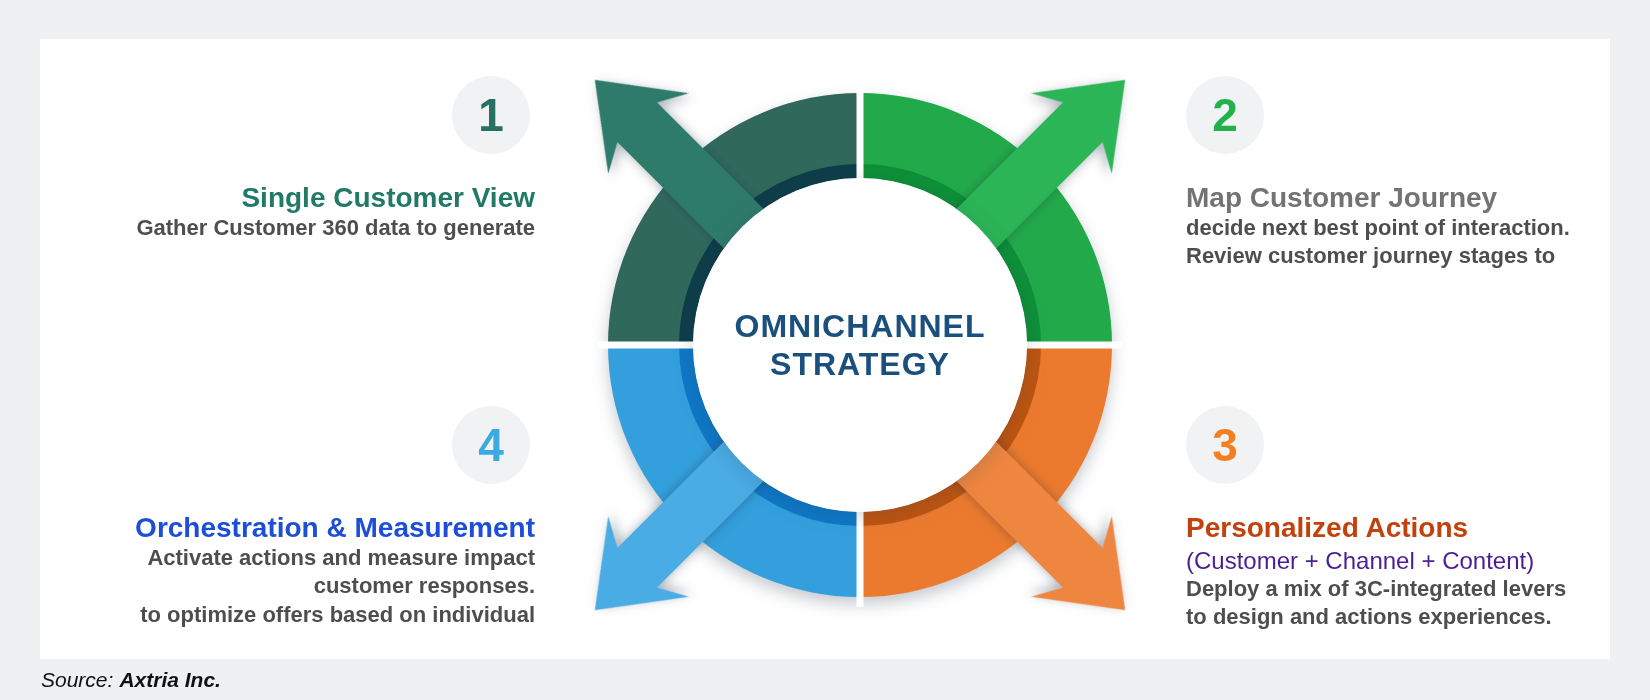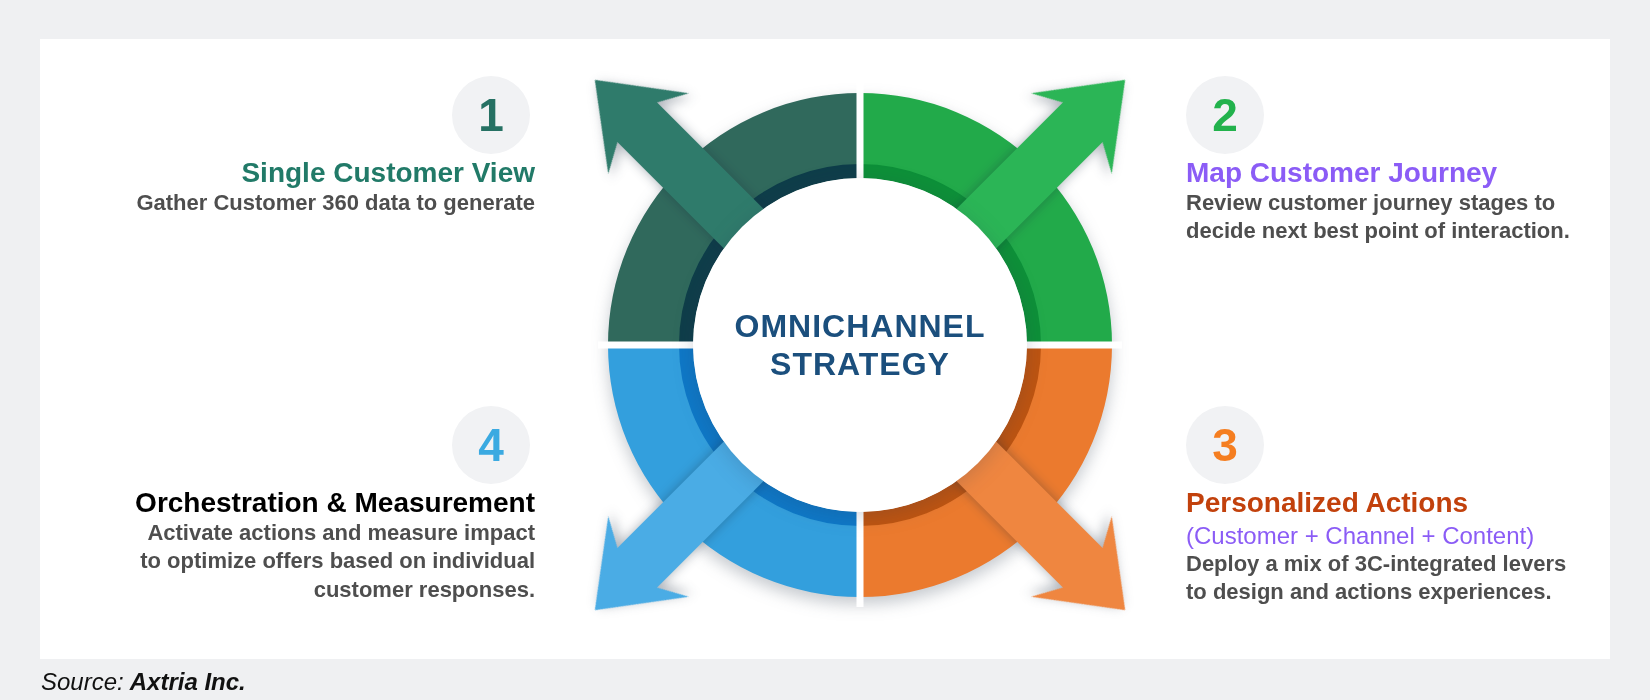--- a/index.html
+++ b/index.html
@@ -32,38 +32,38 @@
   .item.align-left  { align-items:flex-start; text-align:left; }
 
   .badge {
     width:78px; height:78px; border-radius:50%;
     background:#F1F2F4;
     display:flex; align-items:center; justify-content:center;
     font-size:46px; font-weight:700;
   }
   .item.align-right .badge { margin-right:5px; }
 
-  .item-title { margin-top:3px; font-size:28px; font-weight:700; line-height:1.15; }
+  .item-title { margin-top:28px; font-size:28px; font-weight:700; line-height:1.15; }
   .item-sub   { margin-top:3px;  font-size:24px; font-weight:500; line-height:1.15; }
   .item-desc  {  font-size:22px; font-weight:600; color:#4E4E4E; line-height:1.28; }
 
   .c-teal-num   { color:#267163; } .c-teal-title   { color:#217A68; }
-  .c-green-num  { color:#22B24C; } .c-green-title  { color:#8b5cf6; }
-  .c-orange-num { color:#F57E20; } .c-orange-title { color:#c2410c; } .c-orange-sub { color:#8b5cf6; }
-  .c-blue-num   { color:#3BAAE1; } .c-blue-title   { color:#000000; }
+  .c-green-num  { color:#22B24C; } .c-green-title  { color:#737373; }
+  .c-orange-num { color:#F57E20; } .c-orange-title { color:#c2410c; } .c-orange-sub { color:#4c1d95; }
+  .c-blue-num   { color:#3BAAE1; } .c-blue-title   { color:#1d4ed8; }
 
   .item-1 { right:1115px; top:76px;  }
   .item-2 { left:1186px;  top:76px;  }
   .item-3 { left:1186px;  top:406px; }
   .item-4 { right:1115px; top:406px; }
 
   
   .source-line {
     position:absolute; left:41px; top:668px;
-    font-size:24px; font-style:italic; color:#111111;
+    font-size:21px; font-style:italic; color:#111111;
   }
   .source-line .src-value { font-weight:700; margin-left:6px; }
 </style>
 </head>
 <body>
 
 <div class="page">
   <div class="card"></div>
 
   <svg class="diagram-svg" viewBox="0 0 800 800">
@@ -102,22 +102,22 @@
       <div>Gather Customer 360 data to generate</div>
     </div>
   </div>
 
   <div class="item item-2 align-left">
     <div class="badge">
       <span class="c-green-num">2</span>
     </div>
     <div class="item-title c-green-title">Map Customer Journey</div>
     <div class="item-desc">
+      <div>decide next best point of interaction.</div>
       <div>Review customer journey stages to</div>
-      <div>decide next best point of interaction.</div>
     </div>
   </div>
 
   <div class="item item-3 align-left">
     <div class="badge">
       <span class="c-orange-num">3</span>
     </div>
     <div class="item-title c-orange-title">Personalized Actions</div>
     <div class="item-sub c-orange-sub">(Customer + Channel + Content)</div>
     <div class="item-desc">
@@ -126,21 +126,21 @@
     </div>
   </div>
 
   <div class="item item-4 align-right">
     <div class="badge">
       <span class="c-blue-num">4</span>
     </div>
     <div class="item-title c-blue-title">Orchestration &amp; Measurement</div>
     <div class="item-desc">
       <div>Activate actions and measure impact</div>
+      <div>customer responses.</div>
       <div>to optimize offers based on individual</div>
-      <div>customer responses.</div>
     </div>
   </div>
 
   <div class="source-line">
     <span class="src-label">Source:</span><span class="src-value">Axtria Inc.</span>
   </div>
 </div>
 
 </body></html>

